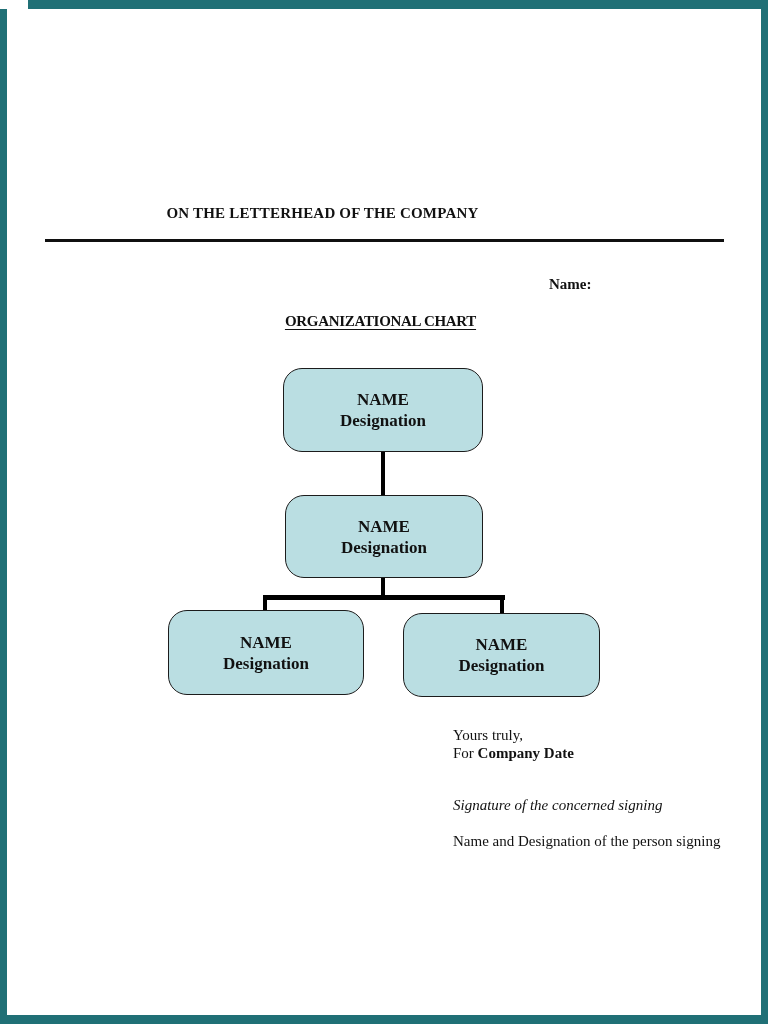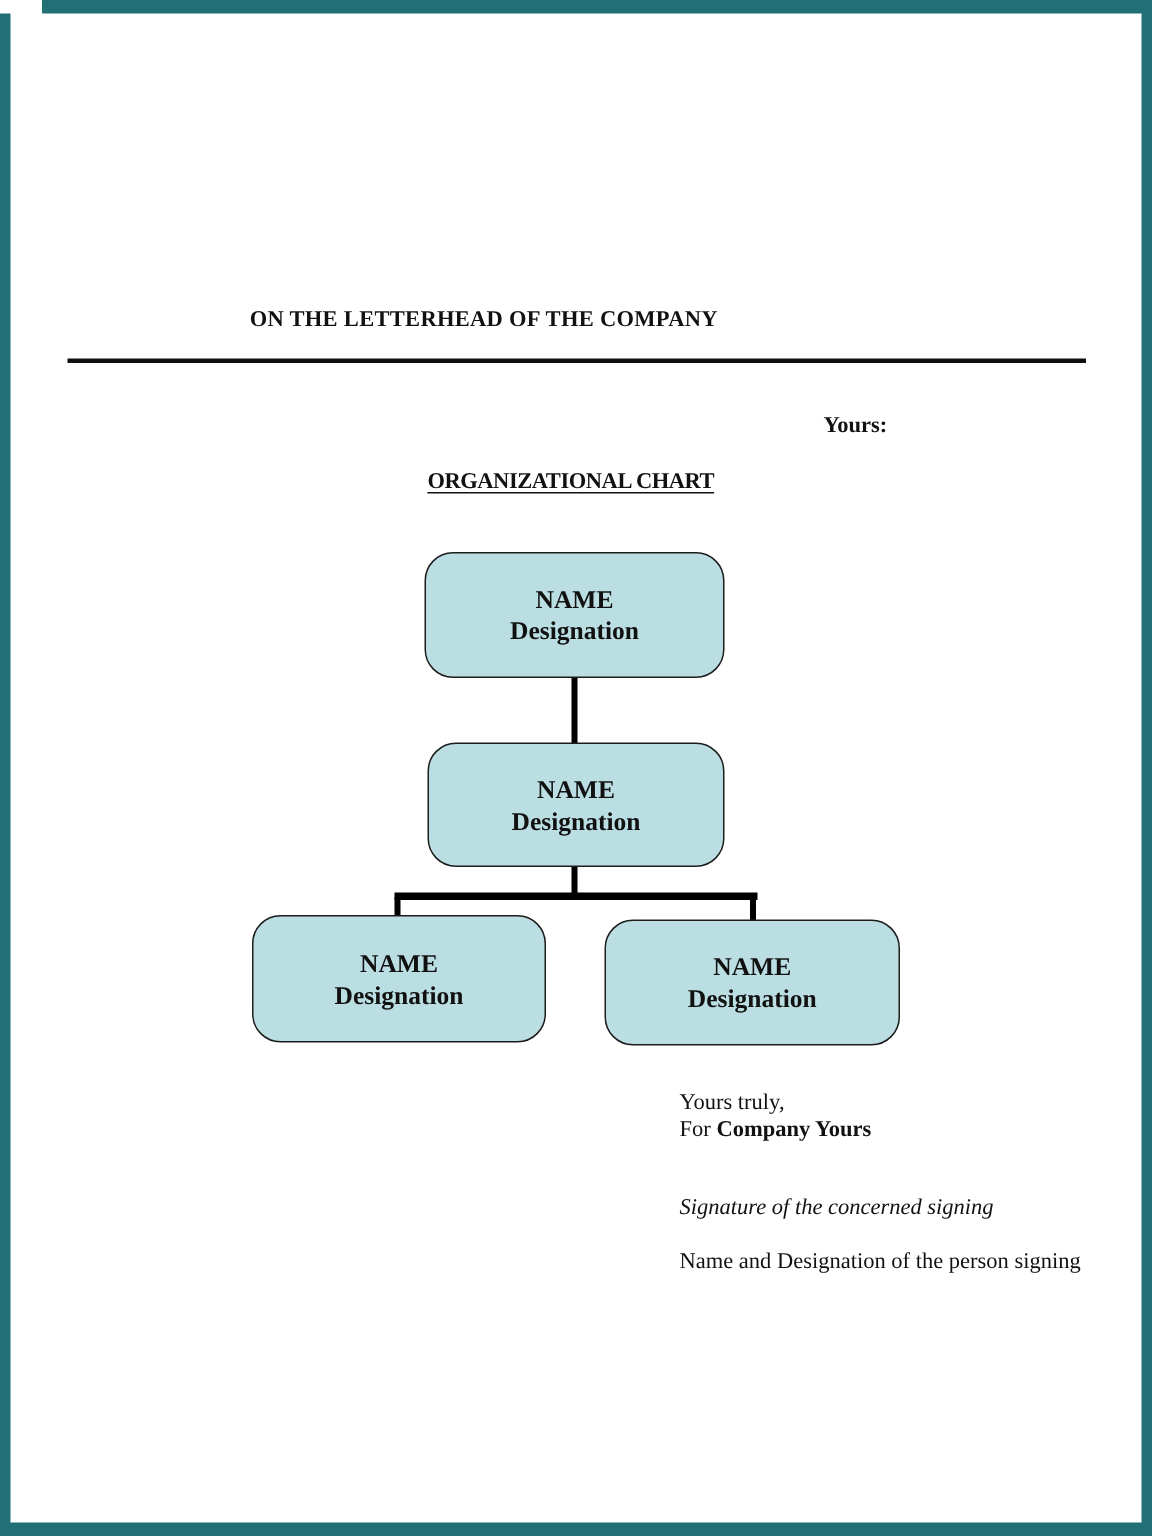--- a/index.html
+++ b/index.html
@@ -76,21 +76,21 @@
 
 <div>
 
   <div id="frame-top" class="frame-bar"></div>
   <div id="frame-left" class="frame-bar"></div>
   <div id="frame-right" class="frame-bar"></div>
   <div id="frame-bottom" class="frame-bar"></div>
 
   <div class="letterhead-title">ON THE LETTERHEAD OF THE COMPANY</div>
   <div class="header-rule"></div>
-  <div class="date-label">Yours:</div>
+  <div class="date-label">Name:</div>
   <div class="chart-title">ORGANIZATIONAL CHART</div>
 
   <div>
     <div id="conn-v1" class="connector"></div>
     <div id="conn-v2" class="connector"></div>
     <div id="conn-h" class="connector"></div>
     <div id="conn-v-left" class="connector"></div>
     <div id="conn-v-right" class="connector"></div>
 
     <div id="org-box-top" class="org-box">
@@ -106,18 +106,18 @@
       <span>Designation</span>
     </div>
     <div id="org-box-right" class="org-box">
       <span>NAME</span>
       <span>Designation</span>
     </div>
   </div>
 
   <div>
     <div id="closing-yours" class="closing-line">Yours truly,</div>
-    <div id="closing-for" class="closing-line"><span>For </span><span class="bold">Company Yours</span></div>
+    <div id="closing-for" class="closing-line"><span>For </span><span class="bold">Company Date</span></div>
     <div id="closing-signature" class="closing-line">Signature of the concerned signing</div>
     <div id="closing-name" class="closing-line">Name and Designation of the person signing</div>
   </div>
 
 </div>
 
 </body></html>

